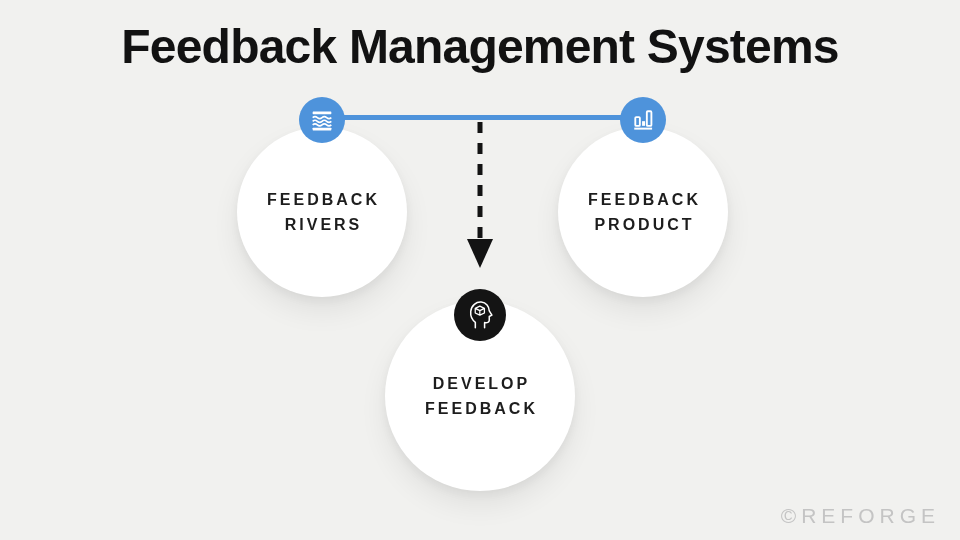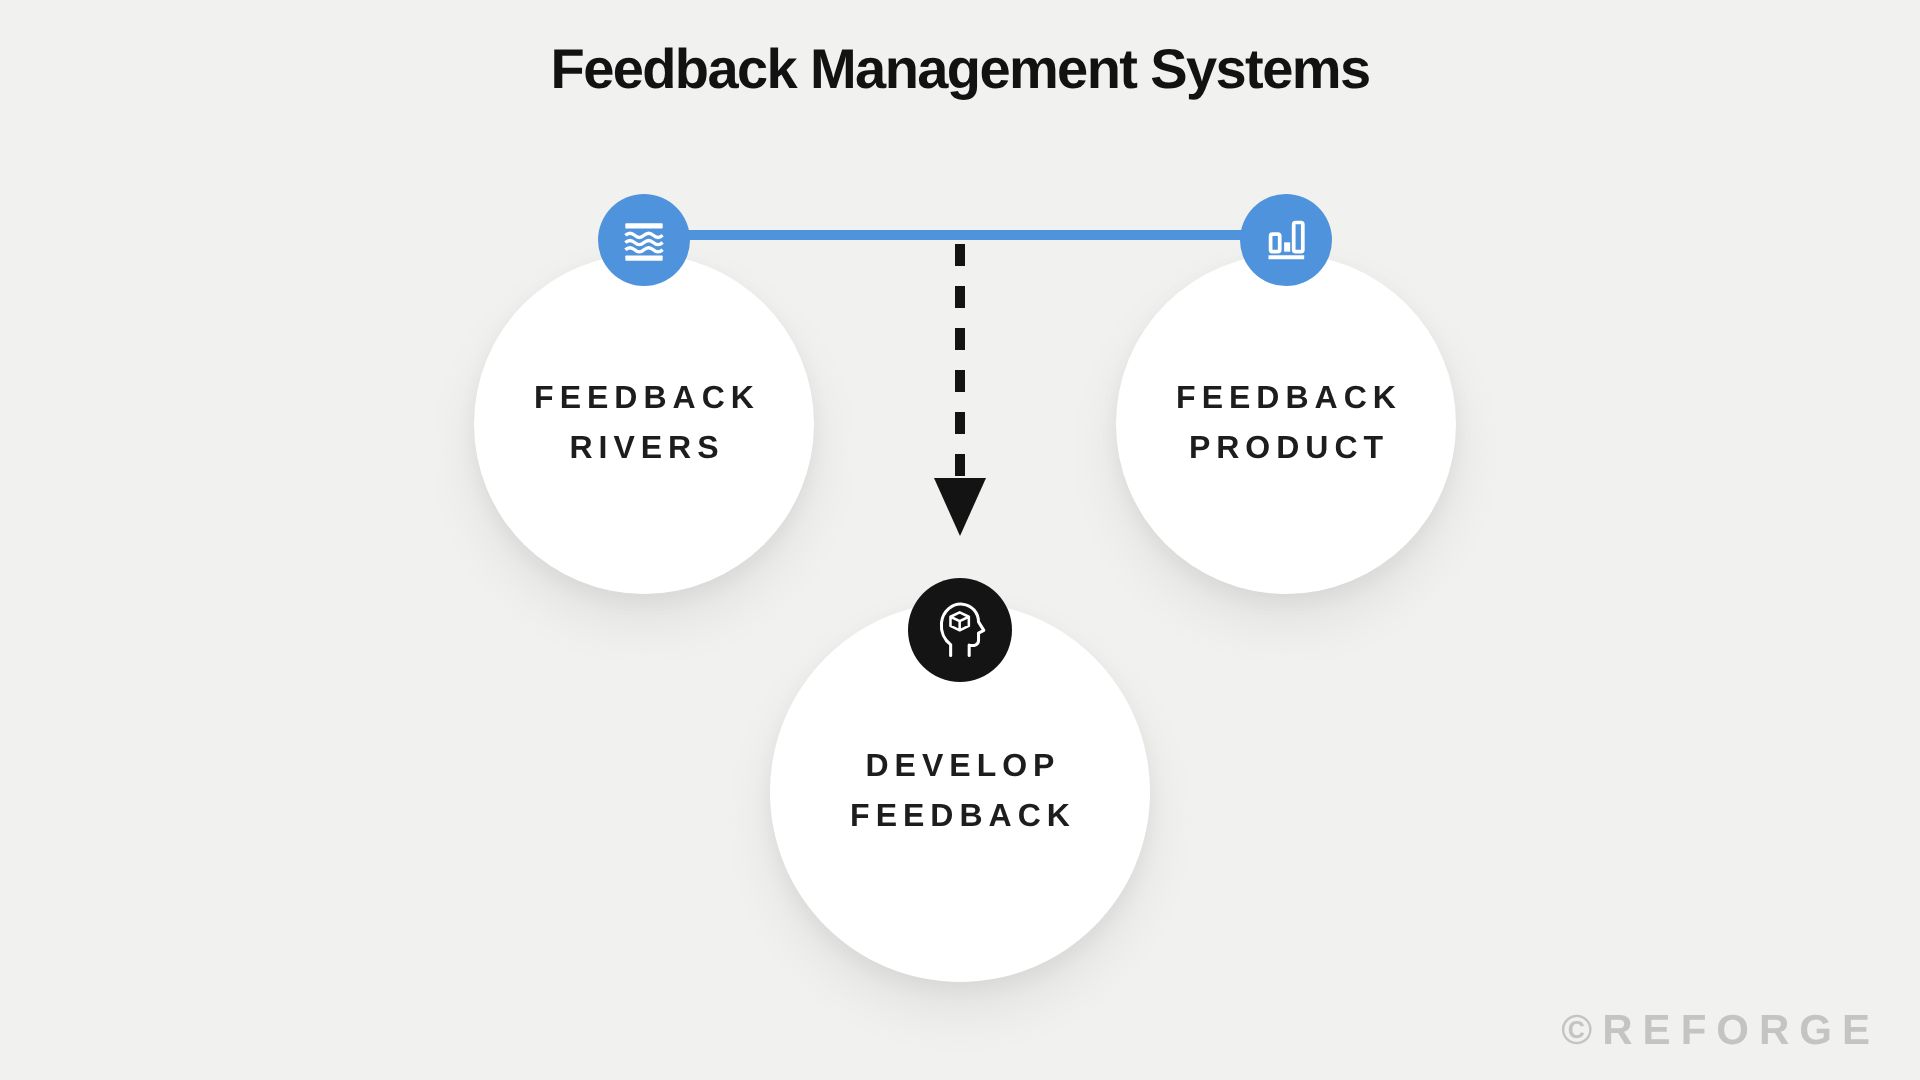--- a/index.html
+++ b/index.html
@@ -8,21 +8,21 @@
     width:960px;height:540px;
     background:#f1f1ef;
     overflow:hidden;
     font-family:"Liberation Sans", sans-serif;
   }
   .title{
     position:absolute;
     top:19px;left:0;width:100%;
     margin:0;
     text-align:center;
-    font-size:28px;
+    font-size:48px;
     font-weight:bold;
     letter-spacing:-0.8px;
     color:#121212;
   }
   .connector-h{
     position:absolute;
     left:322px;top:115px;
     width:321px;height:5px;
     background:#4e93db;
     border-radius:3px;
@@ -68,21 +68,21 @@
   .badge.black{background:#141414;width:52px;height:52px;}
   .badge-left{left:299px;top:97px;}
   .badge-right{left:620px;top:97px;}
   .badge-bottom{left:454px;top:289px;}
   .watermark{
     position:absolute;
     right:20px;bottom:12px;
     font-size:21px;
     letter-spacing:5px;
     color:#c4c4c4;
-    font-weight:700;
+    font-weight:400;
   }
 </style>
 </head>
 <body>
 
 <div class="stage">
 
   <h1 class="title">Feedback Management Systems</h1>
 
   <div class="connector-h"></div>

